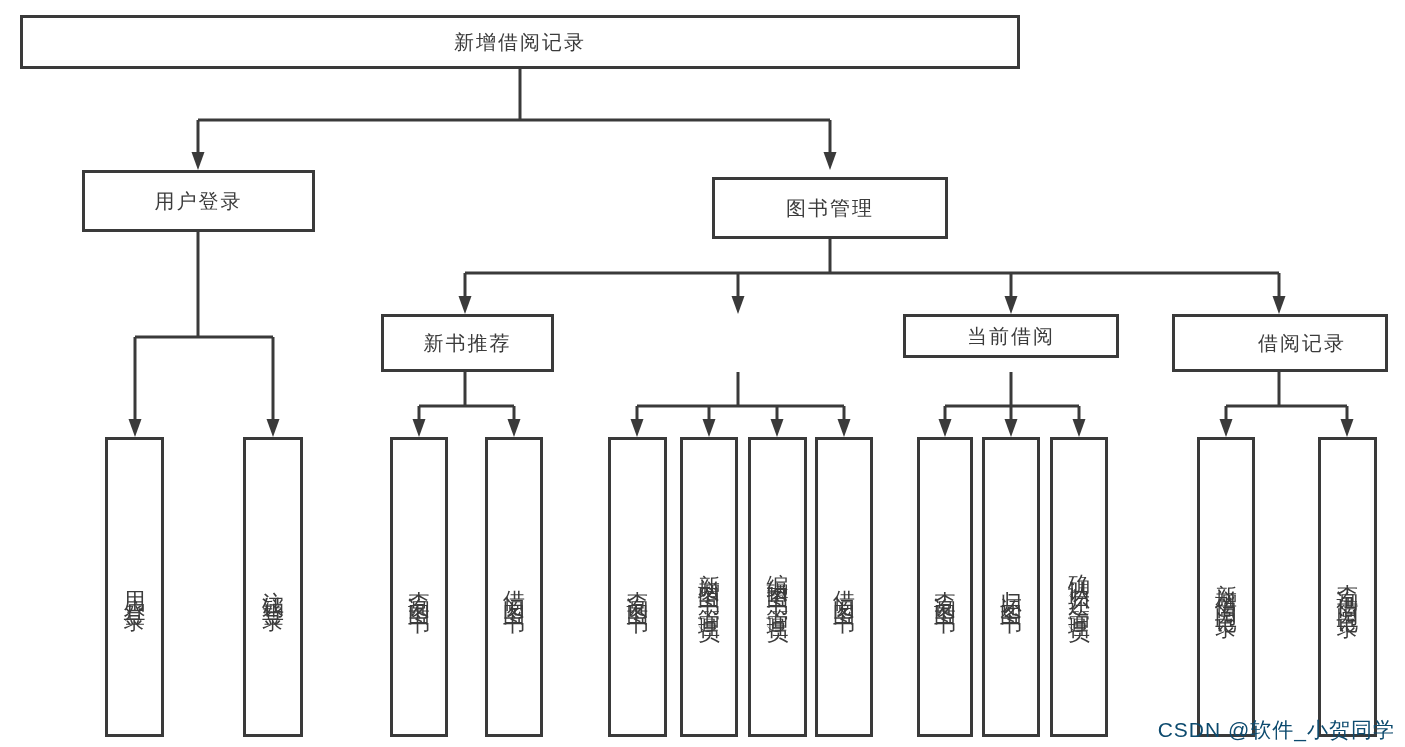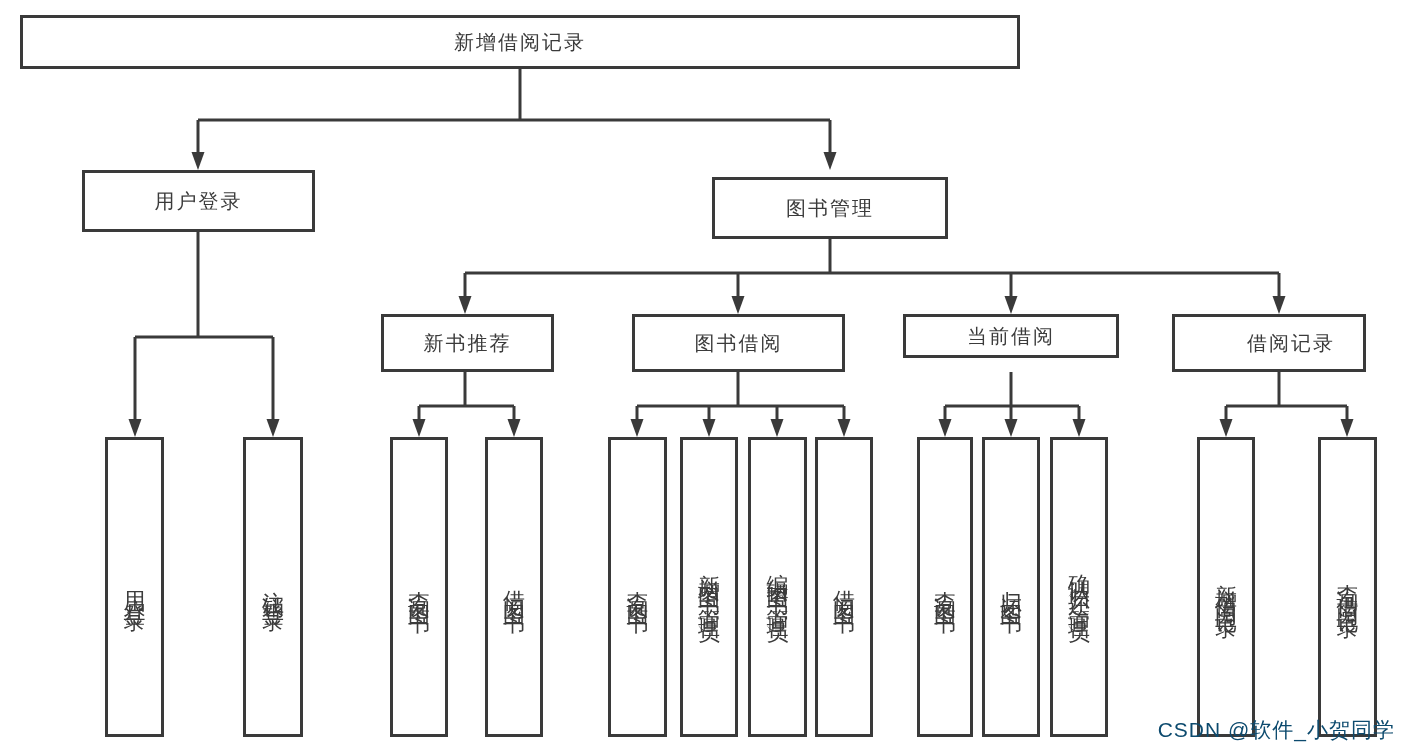--- a/index.html
+++ b/index.html
@@ -136,23 +136,22 @@
       <polygon points="1340.5,419 1353.5,419 1347,437" fill="#3a3a3a" stroke="none"></polygon>
     </g>
   </svg>
 
   <div class="node h" style="left:20px; top:15px; width:1000px; height:54px;">新增借阅记录</div>
 
   <div class="node h" style="left:82px; top:170px; width:233px; height:62px;">用户登录</div>
   <div class="node h" style="left:712px; top:170px; width:236px; height:62px;margin-top:7px;">图书管理</div>
 
   <div class="node h" style="left:381px; top:314px; width:173px; height:58px;">新书推荐</div>
-  <div class="node h" style="left:632px; top:314px; width:213px; height:58px;">图书借阅</div>
   <div class="node h" style="left:903px; top:314px; width:216px; height:44px;">当前借阅</div>
-  <div class="node h" style="left:1172px; top:314px; width:194px; height:58px;padding-left:44px;">借阅记录</div>
+  <div class="node h" style="left:1172px; top:314px; width:216px; height:58px;padding-left:44px;">借阅记录</div>
 
   <div class="node v" style="left:105px; top:437px; width:59px; height:300px;">用户登录</div>
   <div class="node v" style="left:243px; top:437px; width:60px; height:300px;">注销登录</div>
 
   <div class="node v" style="left:390px; top:437px; width:58px; height:300px;">查询图书</div>
   <div class="node v" style="left:485px; top:437px; width:58px; height:300px;">借阅图书</div>
 
   <div class="node v" style="left:608px; top:437px; width:59px; height:300px;">查询图书</div>
   <div class="node v" style="left:680px; top:437px; width:58px; height:300px;">新增图书（管理员）</div>
   <div class="node v" style="left:748px; top:437px; width:59px; height:300px;">编辑图书（管理员）</div>

